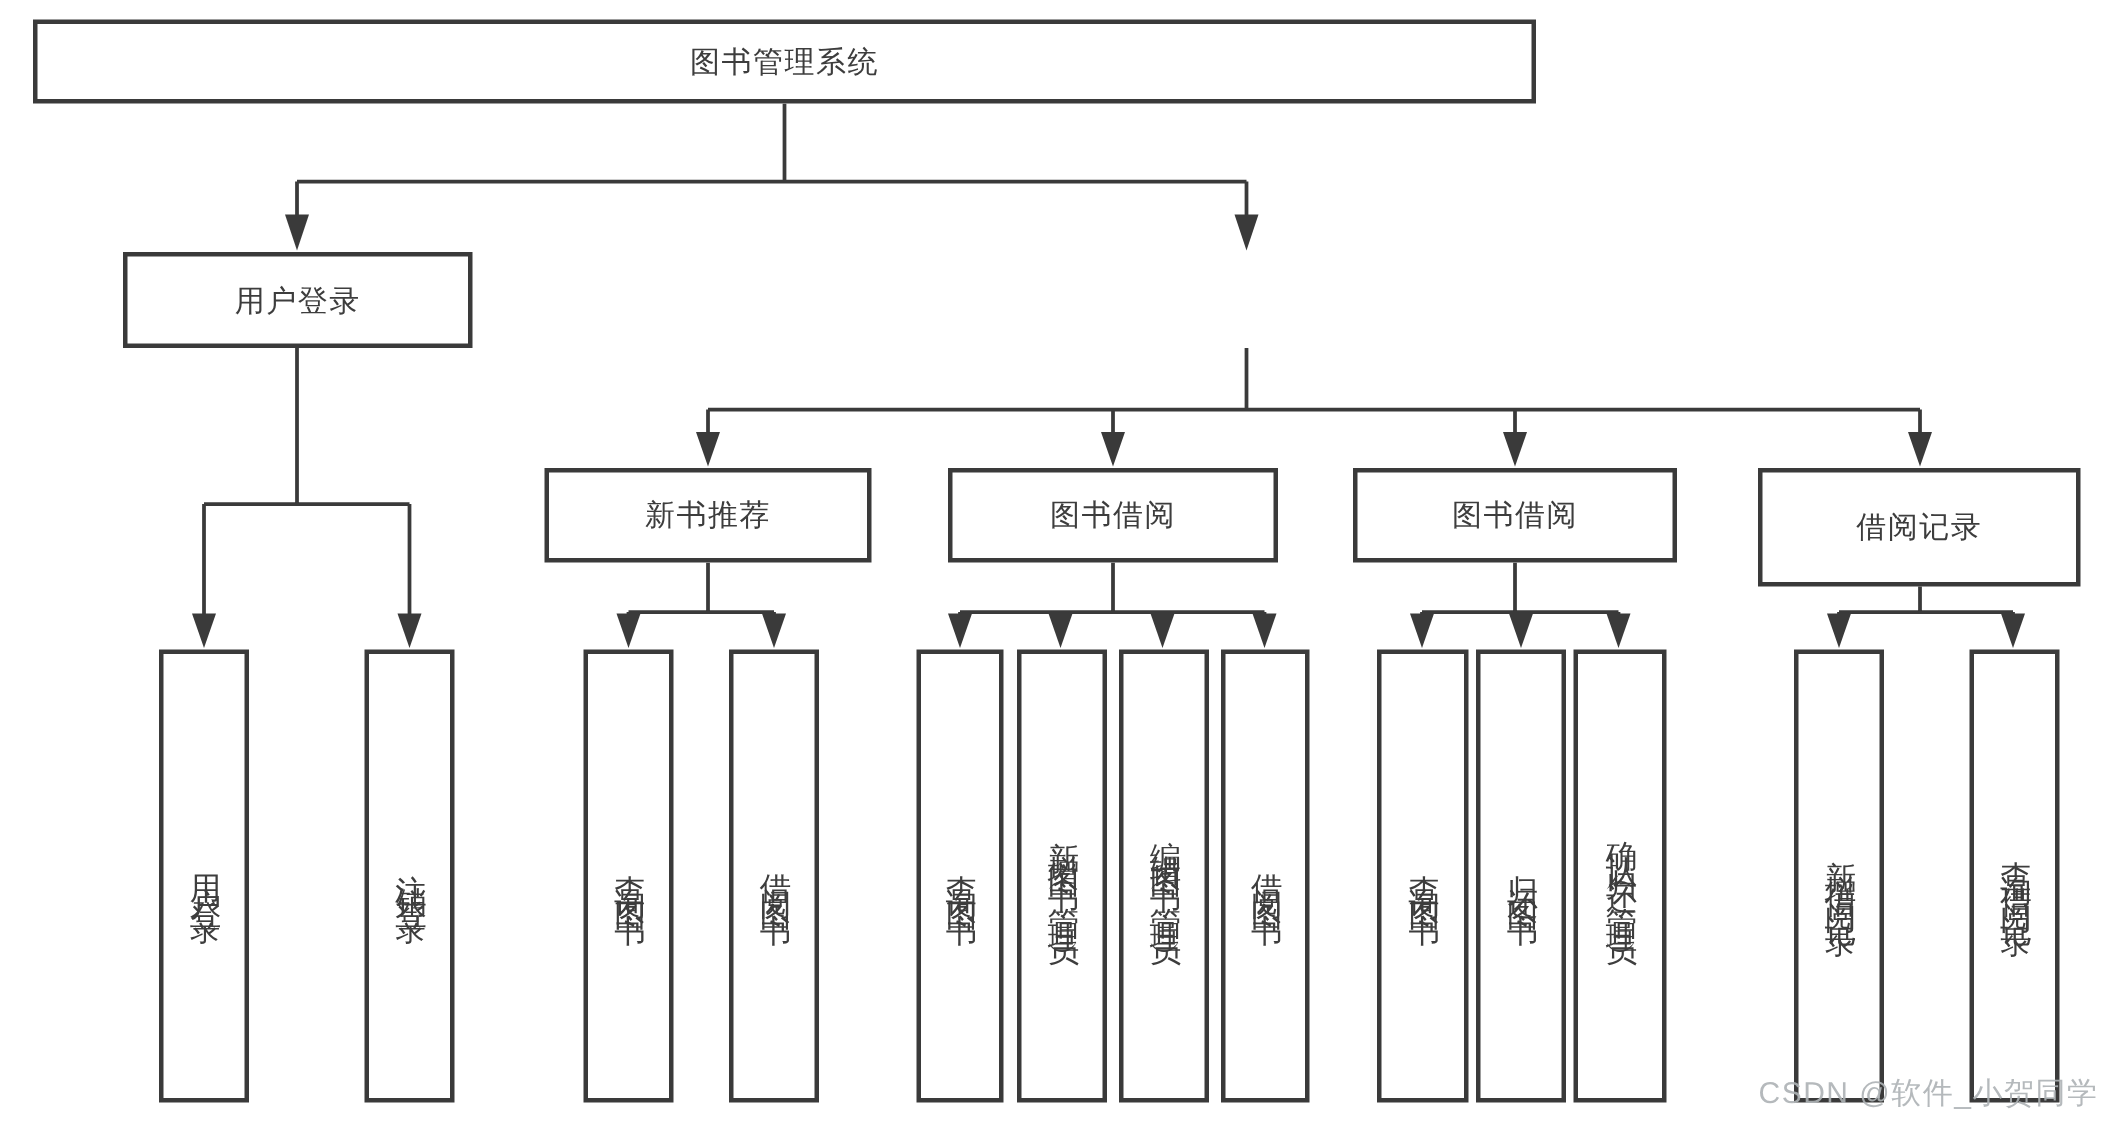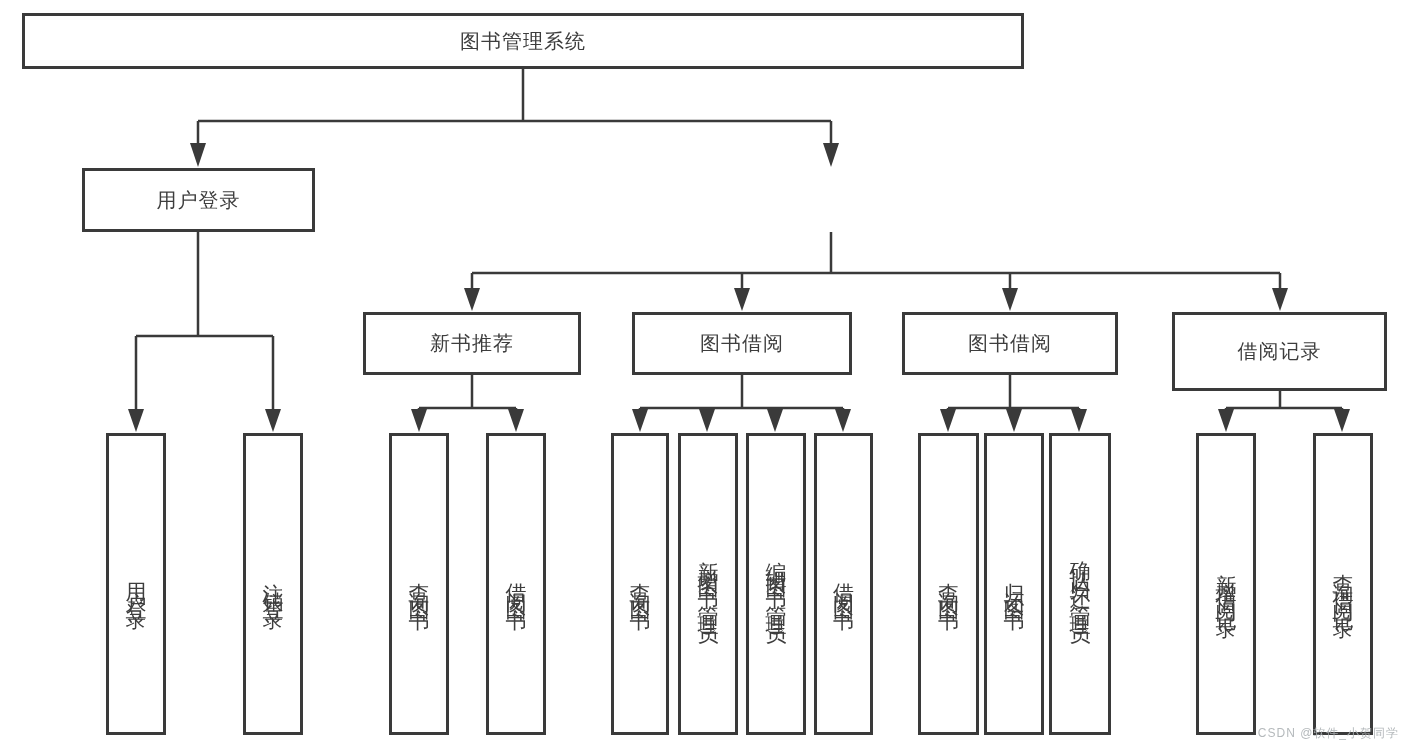--- a/index.html
+++ b/index.html
@@ -28,21 +28,21 @@
   .node.v span{
     writing-mode:vertical-rl;
     text-orientation:mixed;
     font-size:21px;
     letter-spacing:9px;
     white-space:nowrap;
   }
   .watermark{
     position:absolute;
     right:6px;bottom:5px;
-    font-size:12px;
+    font-size:20px;
     color:#adb2b5;
     opacity:.9;
     letter-spacing:1px;
     pointer-events:none;
   }
 </style>
 </head>
 <body>
 
 <div class="stage">

